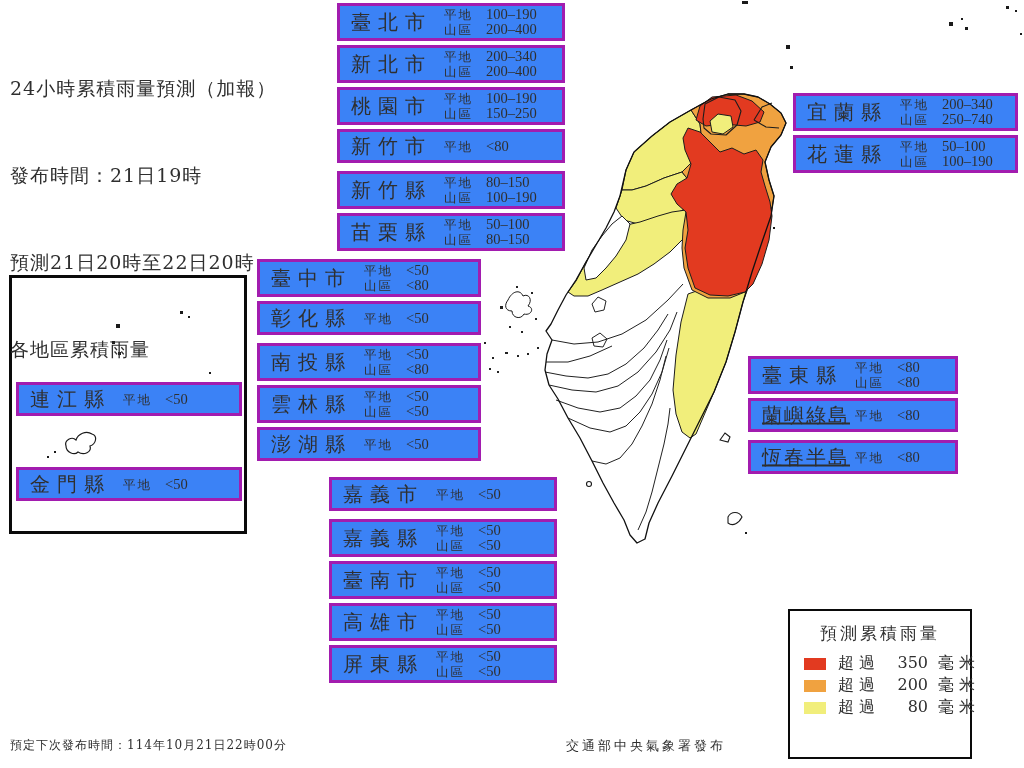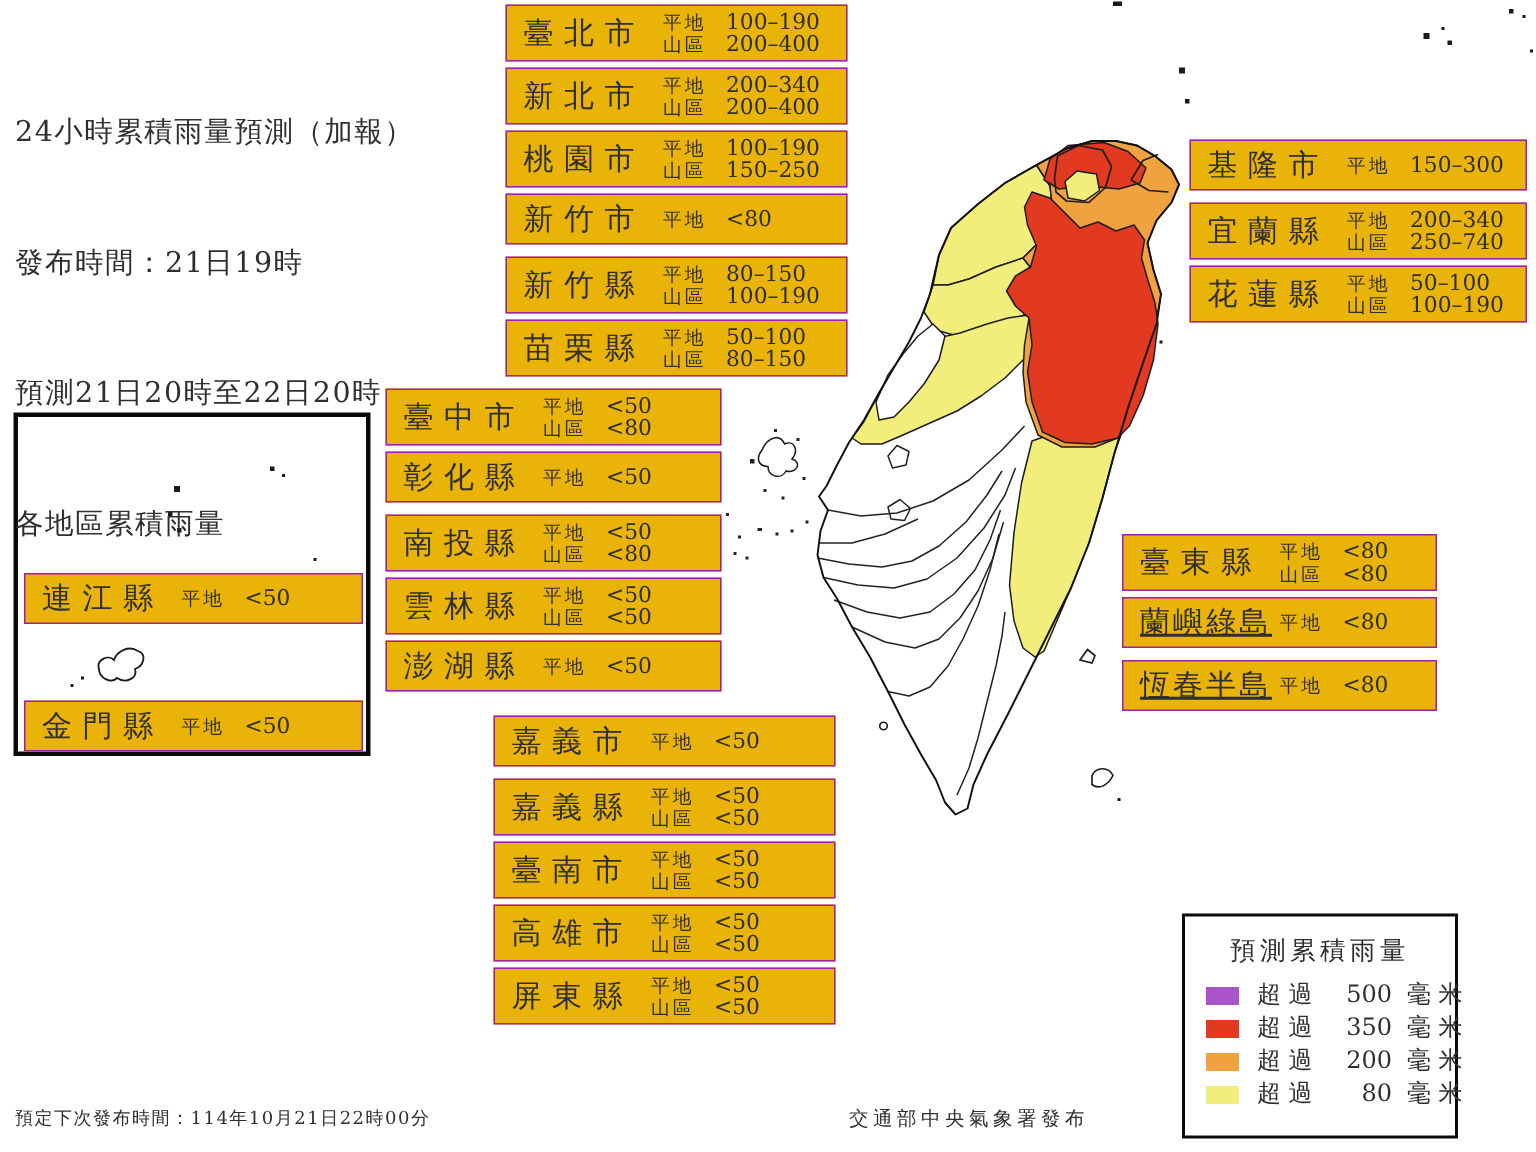--- a/index.html
+++ b/index.html
@@ -4,36 +4,36 @@
 <style>
   html,body{margin:0;padding:0;}
   body{
     width:1024px;height:768px;position:relative;background:#ffffff;
     font-family:"DejaVu Serif", serif;color:#2f2f2f;overflow:hidden;
   }
   #map-layer{position:absolute;left:0;top:0;z-index:1;}
   .title-block{position:absolute;left:10px;top:16px;z-index:3;font-size:19px;line-height:29px;letter-spacing:1px;white-space:pre;}
   .group{position:absolute;z-index:3;}
   .cbox{
-    position:relative;border:1px solid #a21caf;background:#eab308;box-sizing:border-box;
+    position:relative;border:3px solid #a21caf;background:#3b82f6;box-sizing:border-box;
   }
   .cbox.double{height:38px;margin-bottom:4px;}
   .cbox.single{height:34px;margin-bottom:8px;}
   .cbox .cname{
     position:absolute;left:11px;top:50%;transform:translateY(-50%);
     font-size:20px;letter-spacing:7px;white-space:nowrap;
   }
   .cbox .cname.n4{letter-spacing:2px;text-decoration:underline;}
-  .cbox .rows{position:absolute;left:104px;top:50%;transform:translateY(-50%);}
+  .cbox .rows{position:absolute;left:104px;top:50%;transform:translateY(-50%);font-family:Liberation Serif, serif;}
   .cbox .rrow{line-height:14px;white-space:nowrap;}
   .cbox.single .rrow{line-height:16px;}
   .cbox .rl{display:inline-block;width:42px;font-size:12.5px;letter-spacing:2px;}
   .cbox .rv{font-size:14.5px;}
   #islands-box{
-    position:absolute;left:9px;top:275px;width:238px;height:229px;z-index:2;
+    position:absolute;left:9px;top:275px;width:238px;height:259px;z-index:2;
     border:3px solid #0a0a0a;box-sizing:border-box;background:transparent;
   }
   #islands-box .cbox{position:absolute;left:4px;width:226px;}
   #legend{
     position:absolute;left:788px;top:581px;width:184px;height:150px;z-index:3;
     border:2px solid #0a0a0a;box-sizing:border-box;background:#fff;margin-top:28px;
   }
   #legend .ltitle{text-align:center;margin-top:11px;font-size:17px;letter-spacing:3px;}
   #legend .lrow{height:22px;line-height:22px;white-space:nowrap;font-size:16px;}
   #legend .lrow:first-of-type{margin-top:7px;}
@@ -256,26 +256,20 @@
     </div>
     <div class="cbox double">
       <span class="cname">屏東縣</span>
       <div class="rows">
         <div class="rrow"><span class="rl">平地</span><span class="rv">&lt;50</span></div>
         <div class="rrow"><span class="rl">山區</span><span class="rv">&lt;50</span></div>
       </div>
     </div>
   </div>
 <div class="group" style="left:793px;top:93px;width:225px;">
-    <div class="cbox single">
-      <span class="cname">基隆市</span>
-      <div class="rows">
-        <div class="rrow"><span class="rl">平地</span><span class="rv">150–300</span></div>
-      </div>
-    </div>
     <div class="cbox double">
       <span class="cname">宜蘭縣</span>
       <div class="rows">
         <div class="rrow"><span class="rl">平地</span><span class="rv">200–340</span></div>
         <div class="rrow"><span class="rl">山區</span><span class="rv">250–740</span></div>
       </div>
     </div>
     <div class="cbox double">
       <span class="cname">花蓮縣</span>
       <div class="rows">
@@ -317,21 +311,20 @@
       <span class="cname">金門縣</span>
       <div class="rows">
         <div class="rrow"><span class="rl">平地</span><span class="rv">&lt;50</span></div>
       </div>
     </div>
   </div>
 
 <div id="legend">
   <div class="ltitle">預測累積雨量</div>
   <div id="legend-rows">
-      <div class="lrow"><span class="sw" style="background: rgb(170, 85, 204);"></span><span class="lp">超過</span><span class="thr">500</span><span class="lu">毫米</span></div>
       <div class="lrow"><span class="sw" style="background: rgb(226, 58, 32);"></span><span class="lp">超過</span><span class="thr">350</span><span class="lu">毫米</span></div>
       <div class="lrow"><span class="sw" style="background: rgb(240, 162, 64);"></span><span class="lp">超過</span><span class="thr">200</span><span class="lu">毫米</span></div>
       <div class="lrow"><span class="sw" style="background: rgb(241, 238, 123);"></span><span class="lp">超過</span><span class="thr">80</span><span class="lu">毫米</span></div>
     </div>
 </div>
 
 <div class="footer-left">預定下次發布時間：114年10月21日22時00分</div>
 <div class="footer-right">交通部中央氣象署發布</div>
 
 </body></html>

